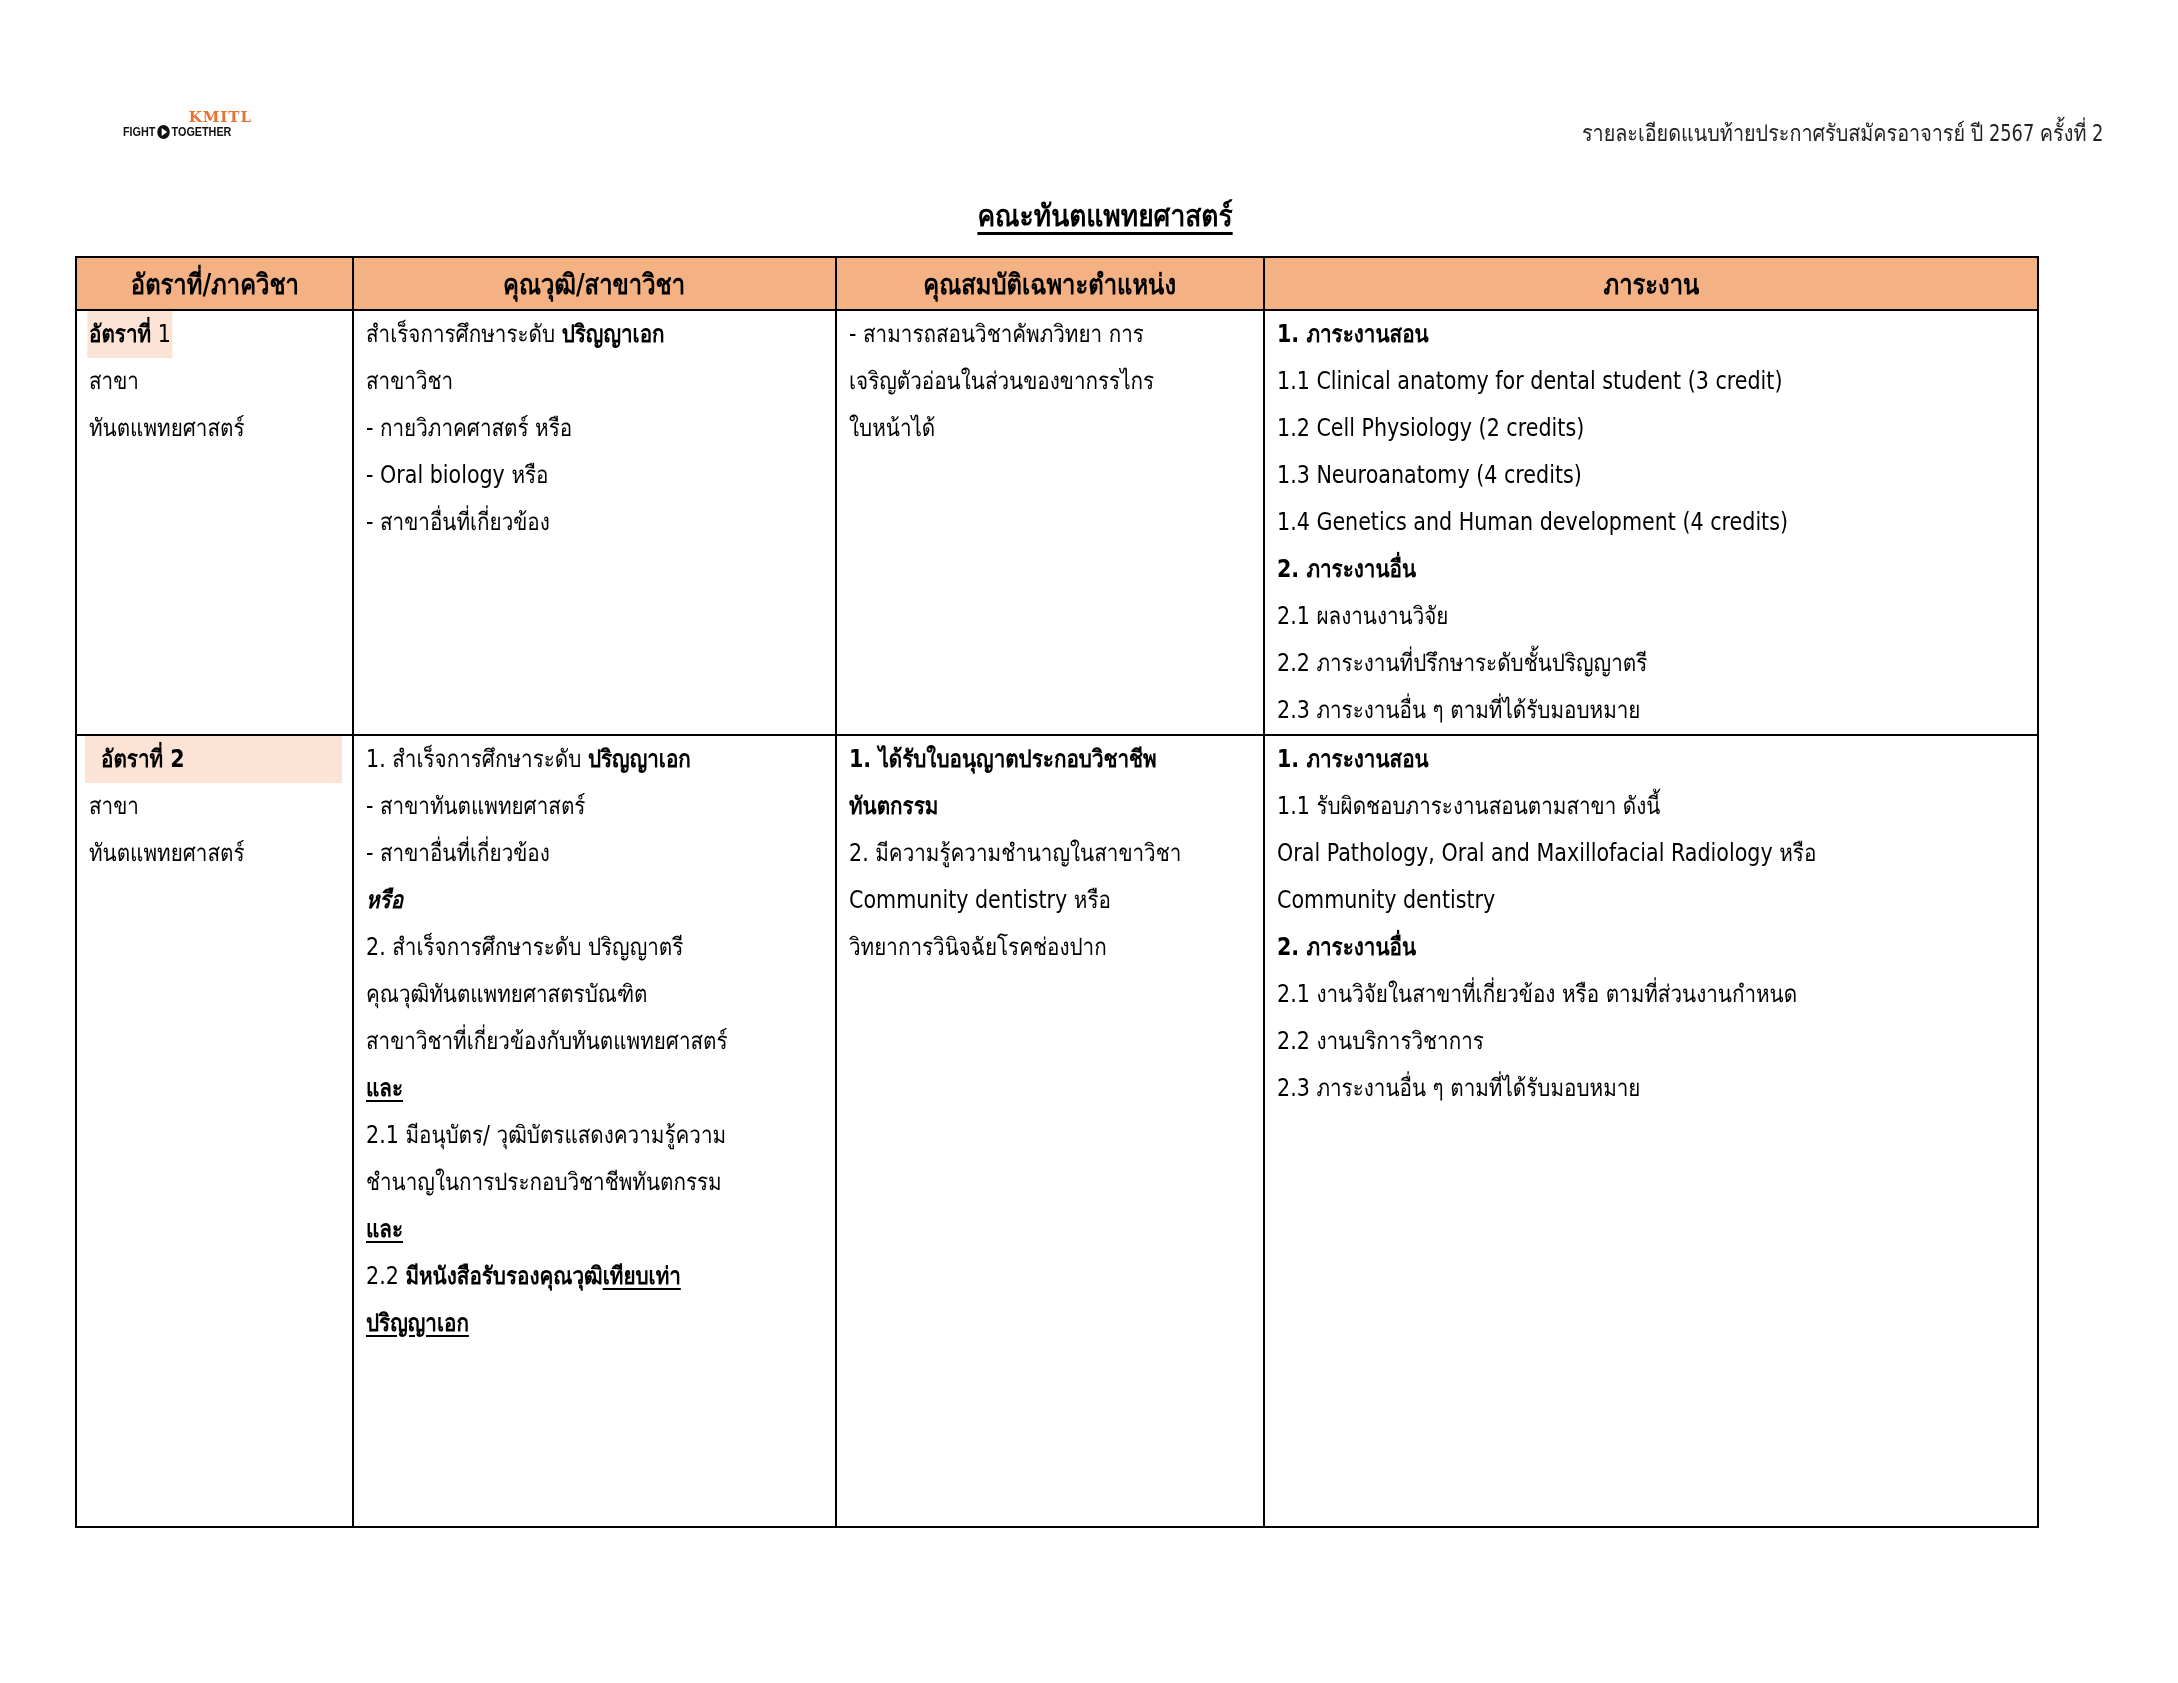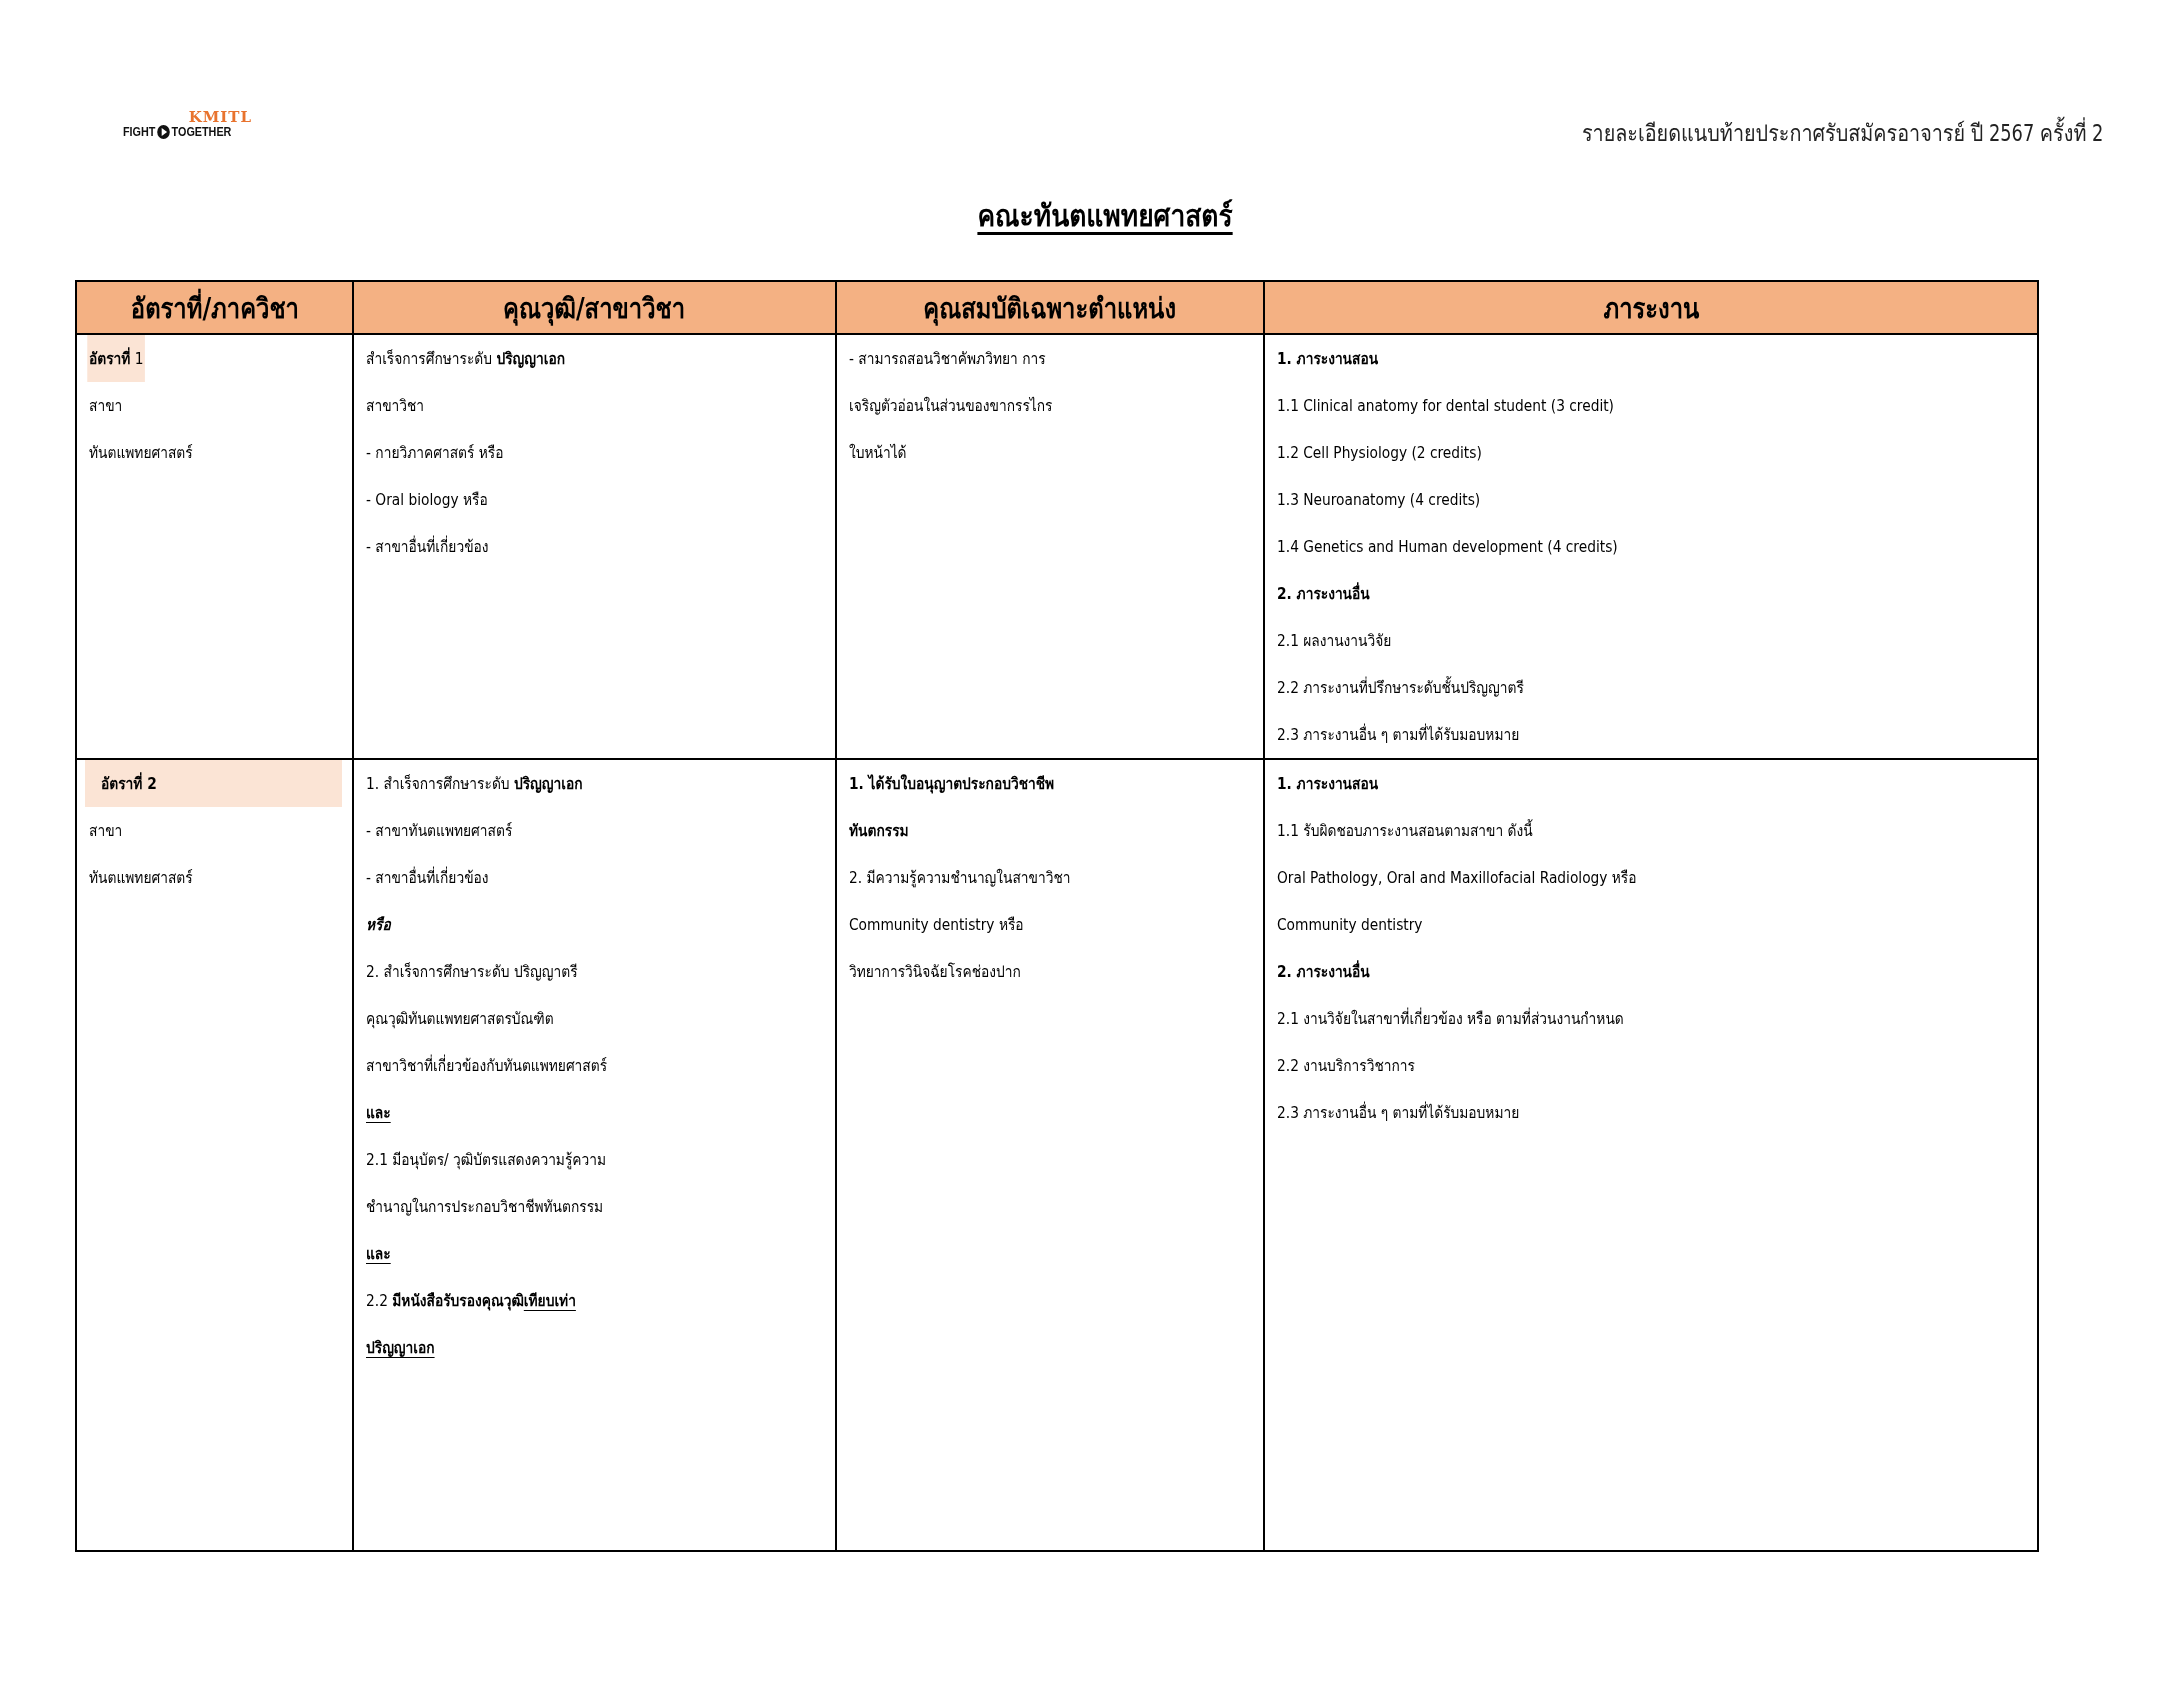--- a/index.html
+++ b/index.html
@@ -15,29 +15,29 @@
   .logo-play::after { content:""; position:absolute; left:5px; top:3px; border-left:6px solid #fff;
                       border-top:4px solid transparent; border-bottom:4px solid transparent; }
 
   .doc-header { position:absolute; right:75px; top:115px; font-size:23px; color:#222;
                 font-family:"DejaVu Sans Condensed","DejaVu Sans",sans-serif; transform:scaleX(0.86); transform-origin:right; white-space:nowrap; }
 
   .page-title { position:absolute; left:16px; width:2178px; top:192px; text-align:center; }
   .page-title span { font-size:30px; font-weight:bold; text-decoration:underline; text-underline-offset:6px;
                      display:inline-block; transform:scaleX(0.88); }
 
-  table.main { position:absolute; left:75px; top:280px; width:1962px; height:1272px;
+  table.main { position:absolute; left:75px; top:256px; width:1962px; height:1272px;
                border-collapse:collapse; table-layout:fixed; }
   table.main th, table.main td { border:2px solid #000; vertical-align:top; padding:0 12px; }
   table.main th { background:#F4B183; height:51px; font-size:28px; font-weight:bold; vertical-align:middle;
                   text-align:center; }
   table.main th span { display:inline-block; transform:scaleX(0.85); white-space:nowrap; }
   col.c1 { width:277px; } col.c2 { width:483px; } col.c3 { width:428px; } col.c4 { width:774px; }
 
-  .cell { font-size:16px; line-height:47px; padding-top:0; }
+  .cell { font-size:24px; line-height:47px; padding-top:0; }
   .line { white-space:nowrap; transform:scaleX(0.86); transform-origin:left; }
   .b { font-weight:bold; }
   .i { font-style:italic; }
   .u { text-decoration:underline; text-underline-offset:4px; }
   .hl-short { background:#FBE4D5; display:inline-block; padding:0 2px; margin-left:-2px; }
   .hl-full { background:#FBE4D5; display:block; margin-left:-4px; margin-right:-2px; padding-left:16px; }
   tr.r1 td { height:419px; }
 </style>
 </head>
 <body>

